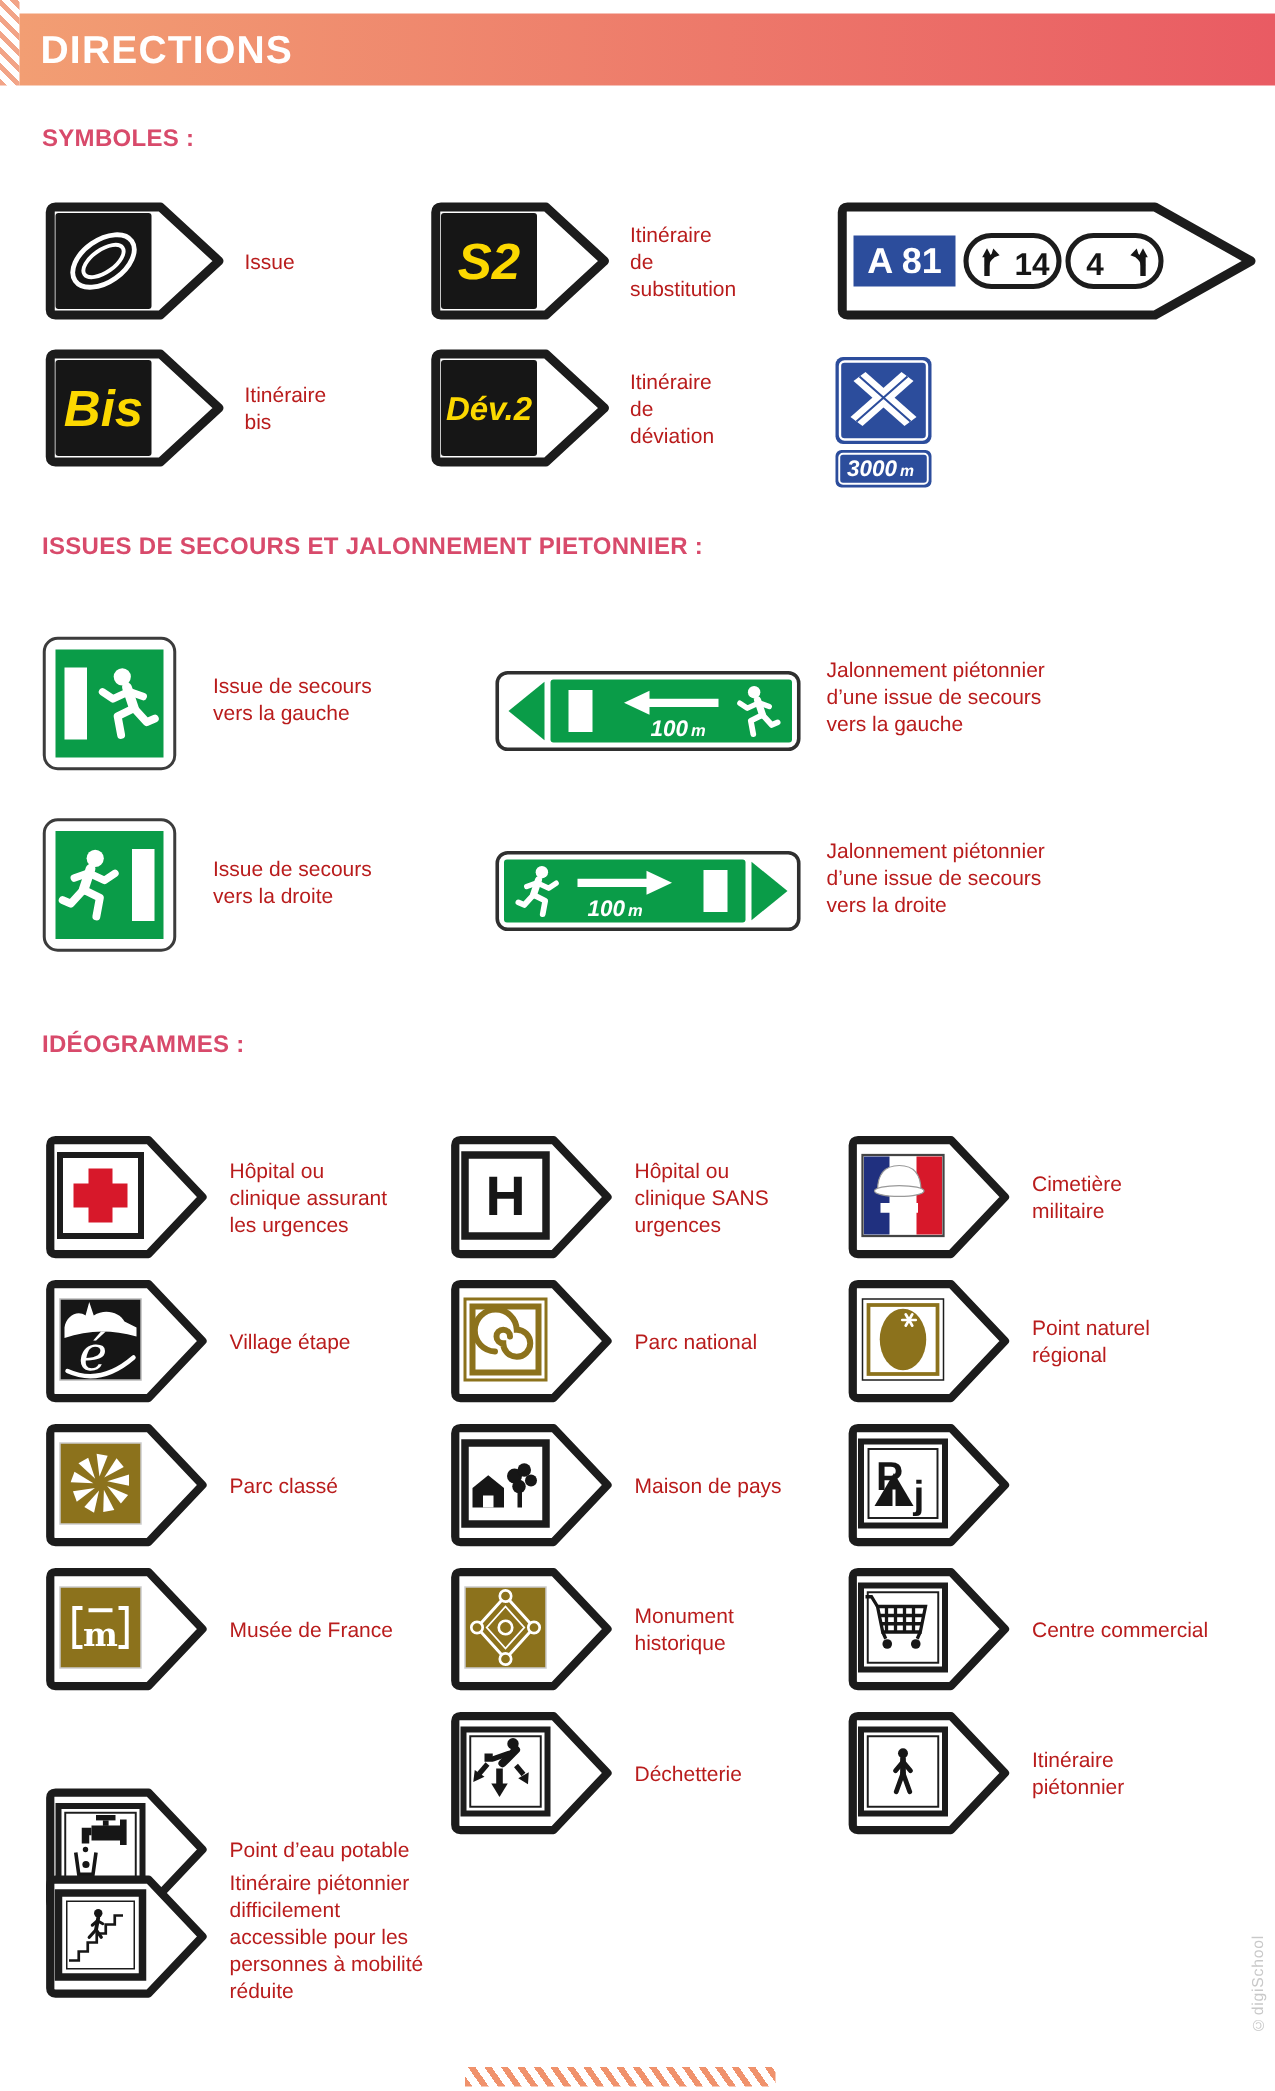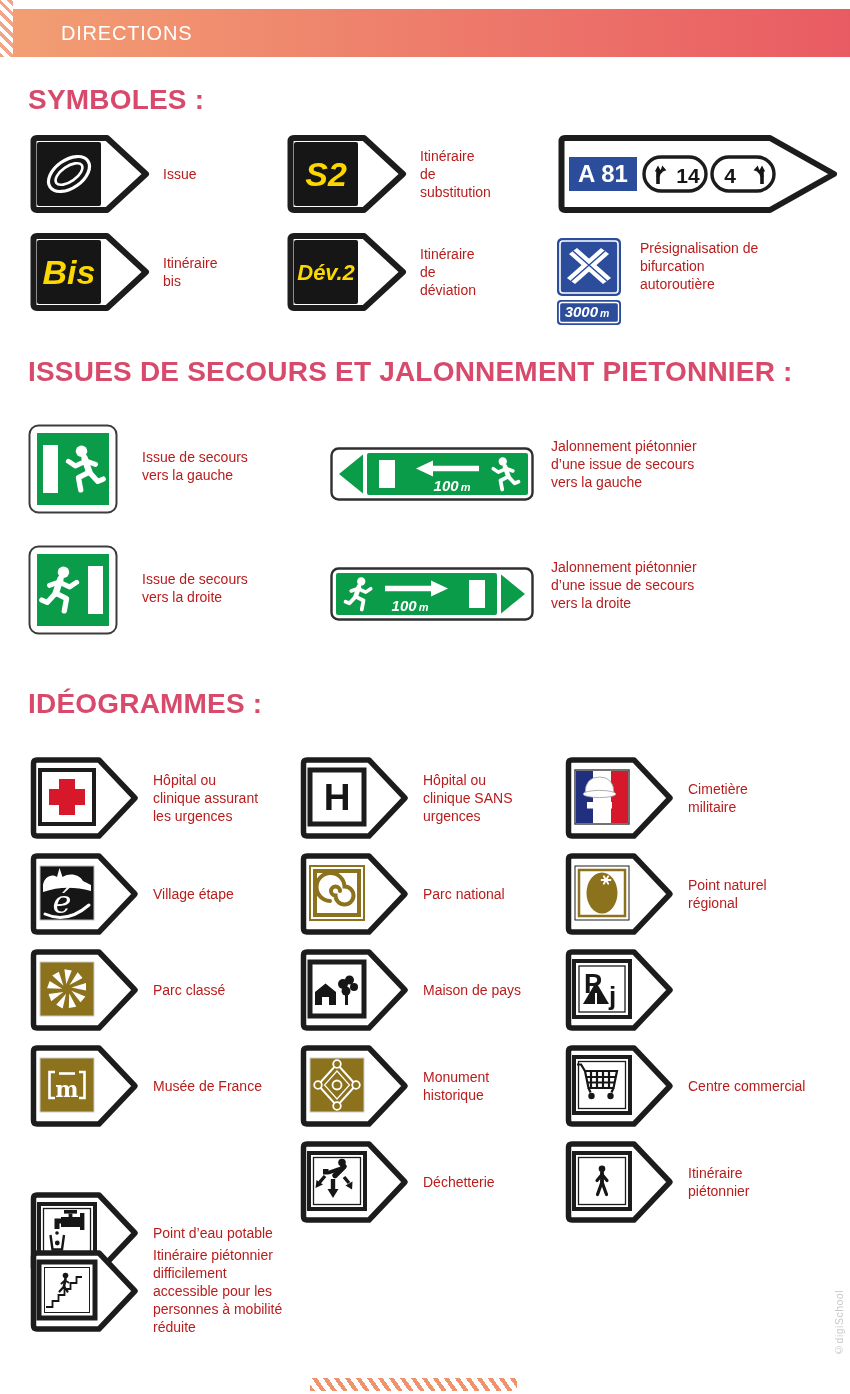--- a/index.html
+++ b/index.html
@@ -1,22 +1,22 @@
 <!DOCTYPE html>
 <html><head>
 <meta charset="utf-8">
 <style>
   html,body{margin:0;padding:0}
   body{width:850px;height:1394px;position:relative;background:#fff;font-family:"Liberation Sans",sans-serif;overflow:hidden}
   .stripes-tl{position:absolute;left:0;top:0;width:13px;height:57px;
     background:repeating-linear-gradient(45deg,#f2a487 0 3.5px,#ffffff 3.5px 7.5px)}
   .banner{position:absolute;left:13px;top:9px;right:0;height:48px;
     background:linear-gradient(90deg,#f29e73,#e95b63)}
-  .banner-title{color:#fff;font-size:20px;font-weight:normal;letter-spacing:.8px;line-height:48px;padding-left:48px}
-  .heading{position:absolute;color:#d84a6b;font-weight:bold;font-size:28px;letter-spacing:.2px;white-space:nowrap}
+  .banner-title{color:#fff;font-size:26px;font-weight:bold;letter-spacing:.8px;line-height:48px;padding-left:14px}
+  .heading{position:absolute;color:#d84a6b;font-weight:bold;font-size:16px;letter-spacing:.2px;white-space:nowrap}
   .cell{position:absolute;display:flex;align-items:center;gap:13px}
   .cell.top{align-items:flex-start}
   .lbl{color:#b91c1c;font-size:14px;line-height:1.3;white-space:pre-line}
   .abs{position:absolute}
   svg text{font-family:"Liberation Sans",sans-serif}
   .serif{font-family:"DejaVu Serif",serif}
   .stripes-bottom{position:absolute;left:310px;top:1378px;width:207px;height:13px;
     background:repeating-linear-gradient(55deg,#f0926c 0 4px,#ffffff 4px 9px)}
   .watermark{position:absolute;right:5px;top:1290px;writing-mode:vertical-rl;transform:rotate(180deg);
     color:#c9c9c9;font-size:10.5px;letter-spacing:.5px}
@@ -122,23 +122,20 @@
   <svg width="66" height="90" viewBox="0 0 66 90">
     <rect x="1" y="1" width="64" height="58" rx="5" fill="#2c4d9c"></rect>
     <rect x="4" y="4" width="58" height="52" rx="3" fill="none" stroke="#fff" stroke-width="1.6"></rect>
     <polygon points="11,41 45,11 53,17 19,47" fill="#fff"></polygon>
     <polygon points="55,41 21,11 13,17 47,47" fill="#fff"></polygon>
     <path d="M15,44 L49,14 M51,44 L17,14" stroke="#2c4d9c" stroke-width="1.4" fill="none"></path>
     <rect x="1" y="63" width="64" height="25" rx="4" fill="#2c4d9c"></rect>
     <rect x="3.5" y="65.5" width="59" height="20" rx="2.5" fill="none" stroke="#fff" stroke-width="1.3"></rect>
     <text x="31" y="80" text-anchor="middle" font-style="italic" font-weight="bold" fill="#fff"><tspan font-size="15">3000</tspan><tspan font-size="10.5" dx="2">m</tspan></text>
   </svg>
-  <div class="lbl" style="padding-top:2px">Présignalisation de
-bifurcation
-autoroutière</div>
 </div>
 
 <div class="heading" style="left:28px;top:356px">ISSUES DE SECOURS ET JALONNEMENT PIETONNIER :</div>
 
 <svg class="abs" style="left:28px;top:424px" width="90" height="90" viewBox="0 0 90 90">
   <rect x="1.5" y="1.5" width="87" height="87" rx="9" fill="#fff" stroke="#3c3c3c" stroke-width="2"></rect>
   <rect x="9" y="9" width="72" height="72" fill="#0a9c48"></rect>
   <rect x="15" y="21" width="15" height="48" fill="#fff"></rect>
   <use href="#runner" transform="translate(76,21) scale(-1.55,1.55)" style="color:#fff"></use>
 </svg>

